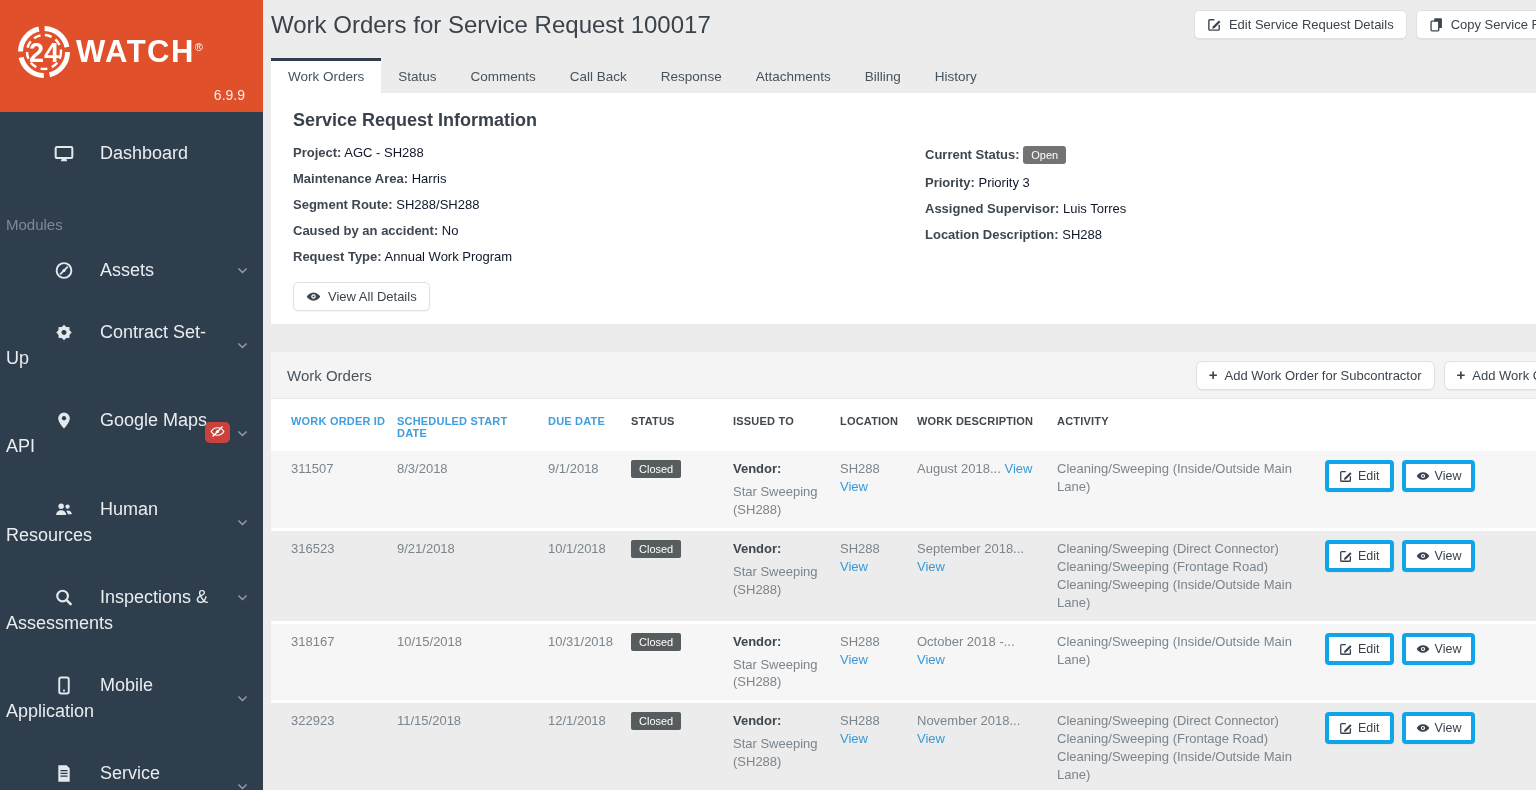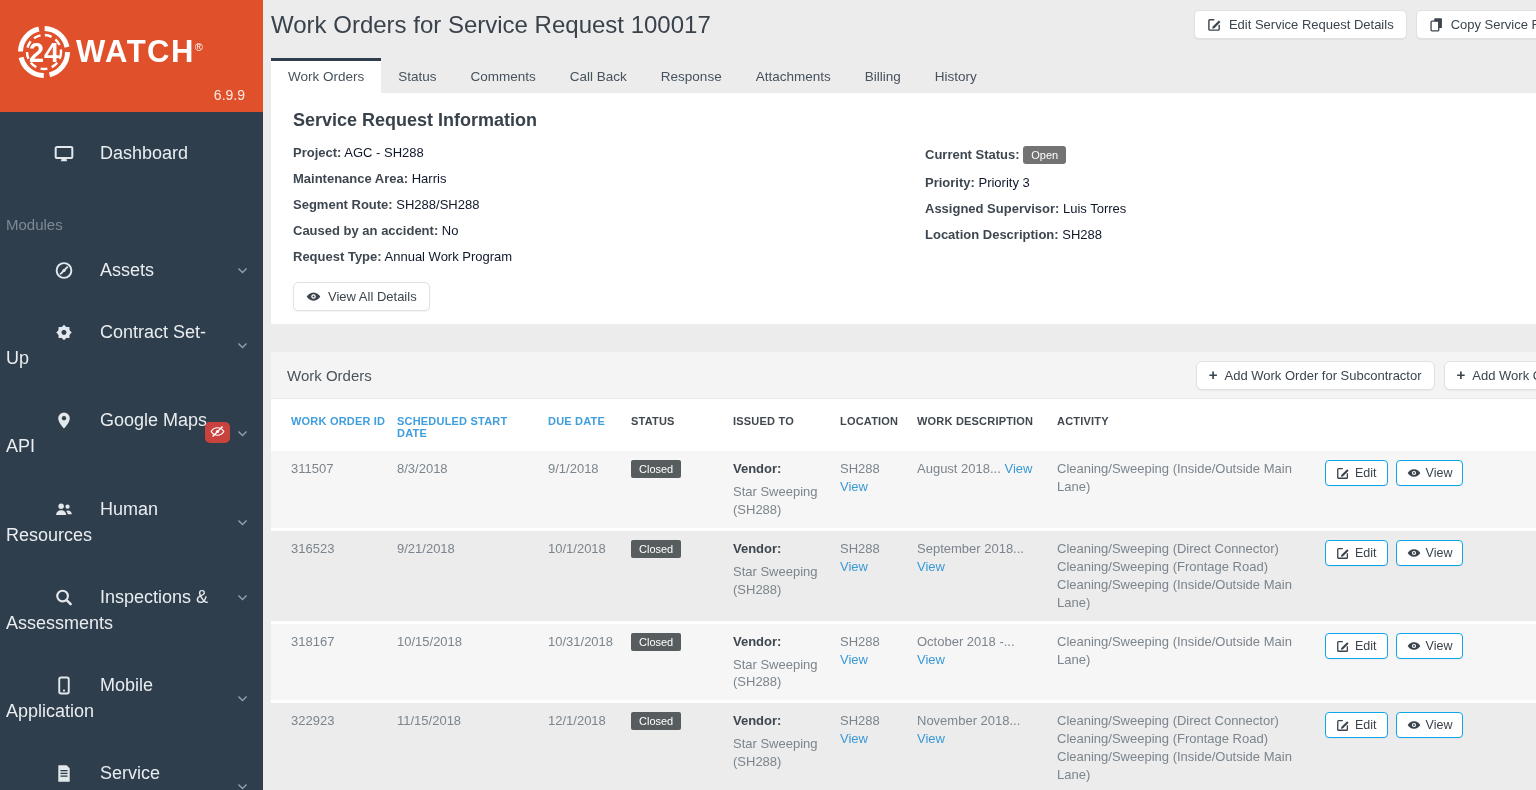--- a/index.html
+++ b/index.html
@@ -64,21 +64,21 @@
   .grid-row{padding-top:9px;padding-bottom:9px;border-bottom:3px solid #fff;font-size:13px;color:#7b858d;line-height:1.38;}
   .grid-row.odd{background:#f6f6f6;}
   .grid-row.even{background:#ececec;}
   .cell{padding-right:14px;}
   .c-act{padding-right:24px;}
   .st-badge{display:inline-block;background:#575c5f;color:#fff;font-size:11px;padding:3px 8px;border-radius:2px;line-height:12px;text-align:right;}
   .vendor-label{display:block;color:#3e4750;font-weight:700;margin-bottom:5px;}
   .link{color:#3a99d6;text-decoration:none;cursor:pointer;}
   .blockline{display:block;}
   .acts{display:flex;gap:8px;align-items:flex-start;}
-  .act-btn{display:inline-flex;align-items:center;gap:5px;padding:5px 10px;background:#fff;border:1px solid #0ea5e9;border-radius:4px;font-size:12.5px;color:#3a434c;box-shadow:0 1px 1px rgba(0,0,0,.04);cursor:pointer;white-space:nowrap;}
+  .act-btn{display:inline-flex;align-items:center;gap:5px;padding:5px 10px;background:#fff;border:4px solid #0ea5e9;border-radius:4px;font-size:12.5px;color:#3a434c;box-shadow:0 1px 1px rgba(0,0,0,.04);cursor:pointer;white-space:nowrap;}
   .act-btn .b-ico{width:14px;height:14px;display:inline-block;}
   .act-btn .b-ico svg{width:100%;height:100%;display:block;}
 </style>
 </head>
 <body>
 
 <div id="screen">
 
   <div class="sidebar">
     <div class="logo">

